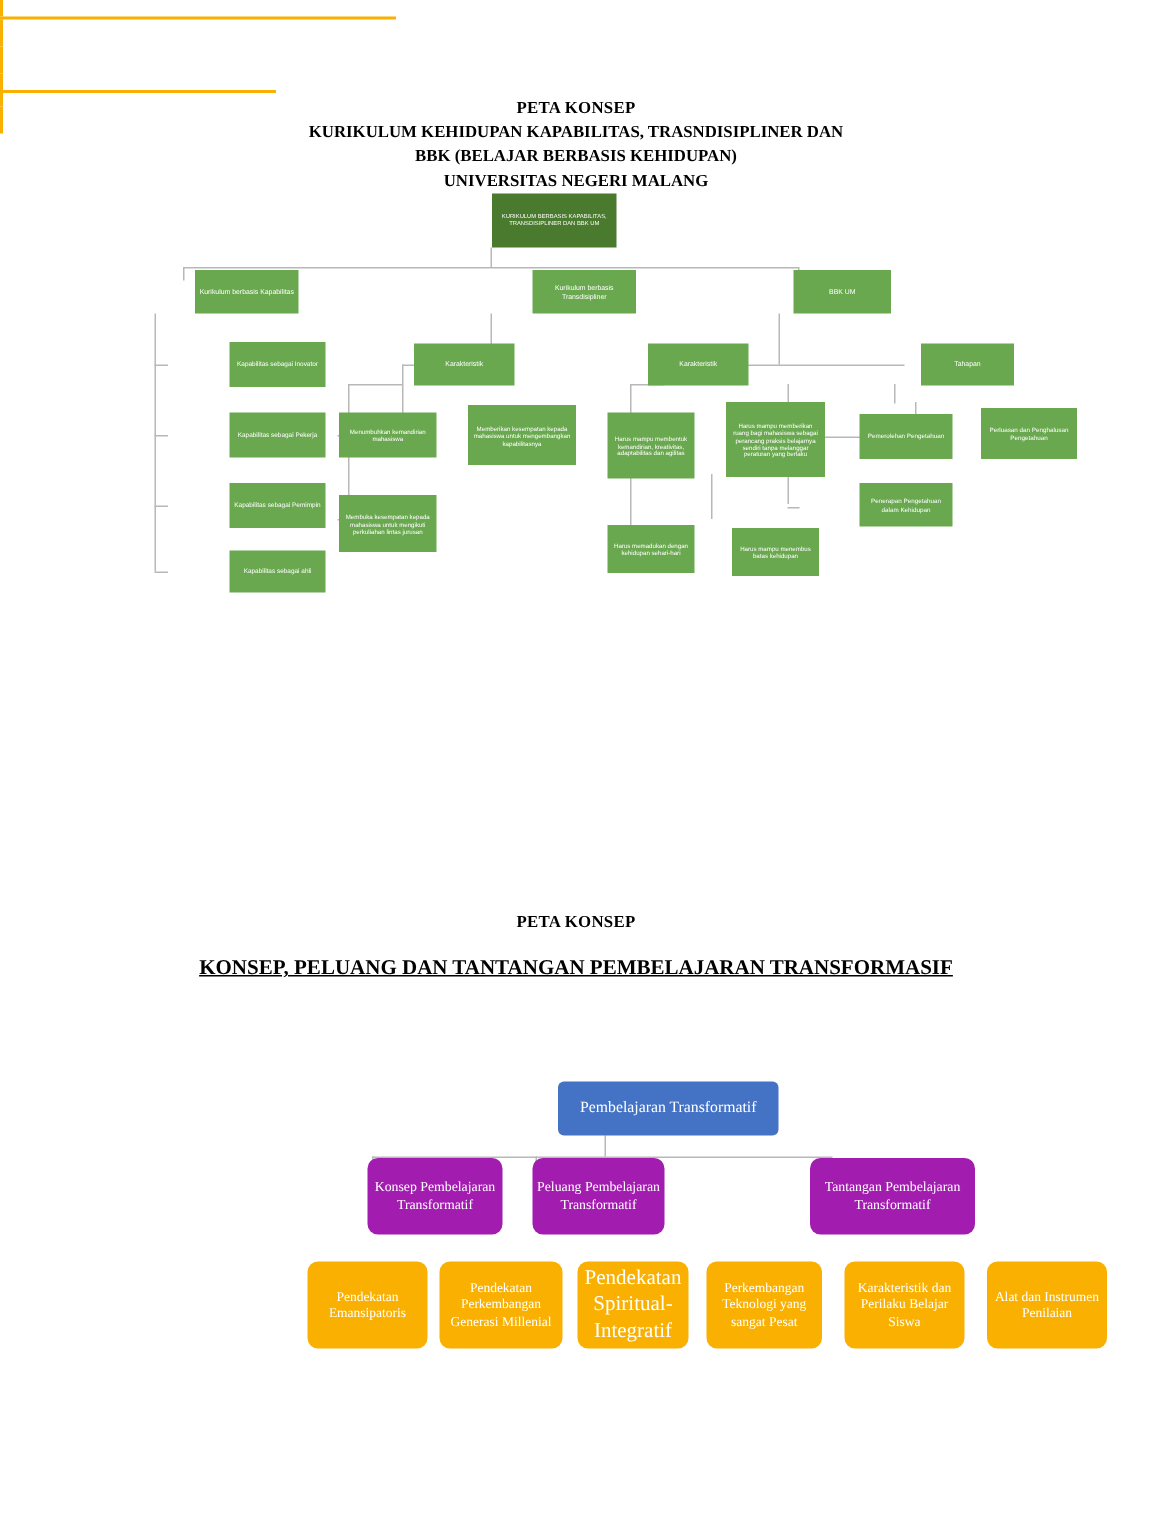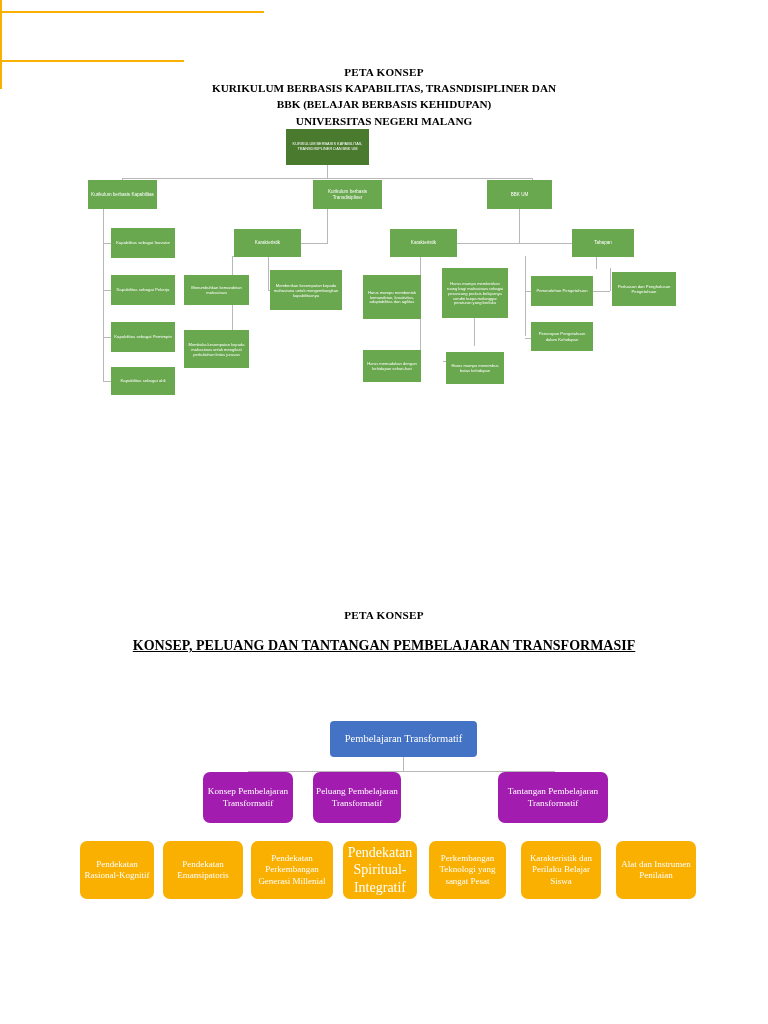--- a/index.html
+++ b/index.html
@@ -39,20 +39,21 @@
     position:absolute;
     display:flex;
     align-items:center;
     justify-content:center;
     text-align:center;
     color:#ffffff;
     font-family:"Liberation Sans", sans-serif;
     line-height:1.22;
     padding:14px 3px;
     overflow:hidden;
+    margin-left:42px;
   }
   .green { background:#6aa84f; }
   .green-dark { background:#4a7a2e; }
   .blue  { background:#4472c4; border-radius:4px; }
   .gray  { background:#a21caf; border-radius:7px; }
   .gold  { background:#f9b000; border-radius:7px; }
 
   .blue, .gray, .gold {
     font-family:"Liberation Serif", serif;
     color:#ffffff;
@@ -67,21 +68,21 @@
   .ln-gold.v { width:2px; }
   .ln-gold.h { height:2px; }
 </style>
 </head>
 <body>
 
 <div class="page">
 
   <div id="title1" class="title-block">
     <div class="t-main">PETA KONSEP</div>
-    <div class="t-sub">KURIKULUM BERBASIS KAPABILITAS, TRASNDISIPLINER DAN</div>
+    <div class="t-sub">KURIKULUM KEHIDUPAN KAPABILITAS, TRASNDISIPLINER DAN</div>
     <div class="t-sub">BBK (BELAJAR BERBASIS KEHIDUPAN)</div>
     <div class="t-sub">UNIVERSITAS NEGERI MALANG</div>
   </div>
 
   <div class="ln v" style="left:327px; top:165px; height:13px;"></div>
   <div class="ln h" style="left:122px; top:178px; width:410px;"></div>
   <div class="ln v" style="left:122px; top:178px; height:9px;"></div>
   <div class="ln v" style="left:532px; top:178px; height:9px;"></div>
 
   <div class="ln v" style="left:103px; top:209px; height:172px;"></div>
@@ -171,21 +172,20 @@
   <div class="ln-gold v" style="left:467px; top:834px; height:9px;"></div>
   <div class="ln-gold v" style="left:561px; top:834px; height:9px;"></div>
   <div class="ln-gold v" style="left:650px; top:834px; height:9px;"></div>
 
   <div class="node blue" style="left:330px; top:721px; width:147px; height:36px; font-size:10.5px;">Pembelajaran Transformatif</div>
 
   <div class="node gray" style="left:203px; top:772px; width:90px; height:51px; font-size:9.2px;">Konsep Pembelajaran Transformatif</div>
   <div class="node gray" style="left:313px; top:772px; width:88px; height:51px; font-size:9.2px;">Peluang Pembelajaran Transformatif</div>
   <div class="node gray" style="left:498px; top:772px; width:110px; height:51px; font-size:9.2px;">Tantangan Pembelajaran Transformatif</div>
 
-  <div class="node gold" style="left:80px; top:841px; width:74px; height:58px; font-size:9px;">Pendekatan Rasional-Kognitif</div>
   <div class="node gold" style="left:163px; top:841px; width:80px; height:58px; font-size:9px;">Pendekatan Emansipatoris</div>
   <div class="node gold" style="left:251px; top:841px; width:82px; height:58px; font-size:9px;">Pendekatan Perkembangan Generasi Millenial</div>
   <div class="node gold" style="left:343px; top:841px; width:74px; height:58px; font-size:14px;">Pendekatan Spiritual-Integratif</div>
 
   <div class="node gold" style="left:429px; top:841px; width:77px; height:58px; font-size:9px;">Perkembangan Teknologi yang sangat Pesat</div>
   <div class="node gold" style="left:521px; top:841px; width:80px; height:58px; font-size:9px;">Karakteristik dan Perilaku Belajar Siswa</div>
   <div class="node gold" style="left:616px; top:841px; width:80px; height:58px; font-size:9px;">Alat dan Instrumen Penilaian</div>
 
 </div>
 

